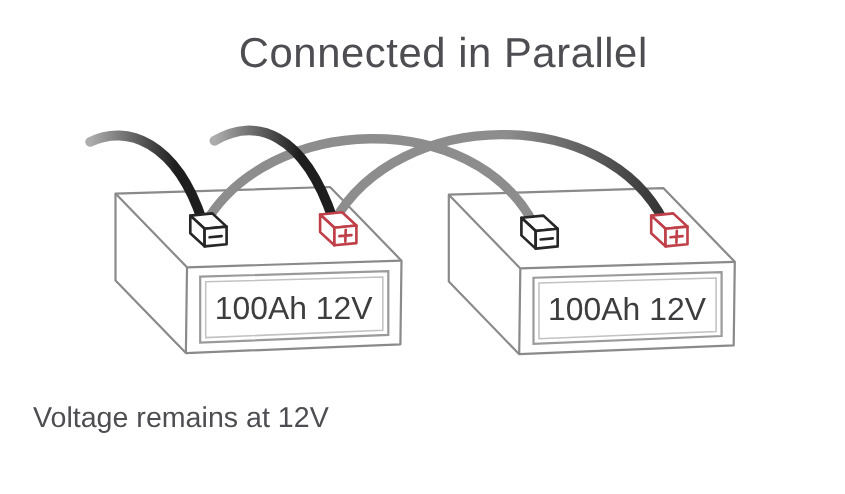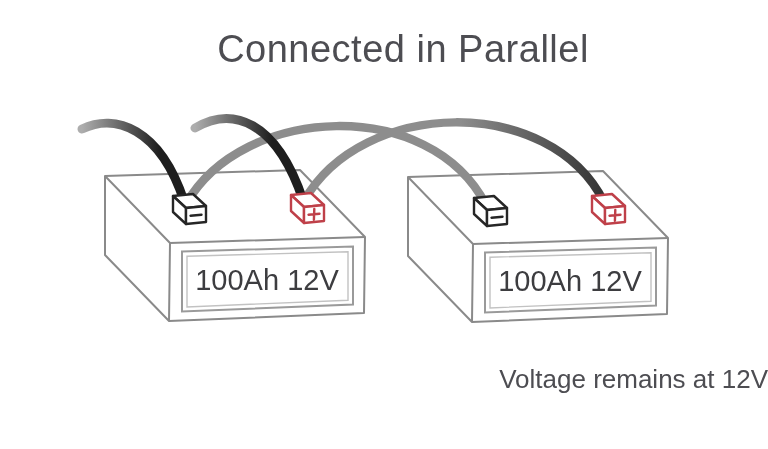--- a/index.html
+++ b/index.html
@@ -17,21 +17,21 @@
     font-size:38px;
     letter-spacing:0.5px;
     color:var(--text,#4d4d52);
   }
   .diagram{
     position:absolute;top:0;left:0;
   }
   .notes{
     position:absolute;top:365px;left:0;right:0;
     padding-left:30px;
-    text-align:right;
+    text-align:left;
     font-size:26px;
     line-height:29px;
     color:var(--text,#4d4d52);
   }
   
   .face{fill:#ffffff;stroke:var(--battery-outline,#8a8a8a);stroke-width:2;stroke-linejoin:round;}
   .edge{fill:none;stroke:var(--battery-outline,#8a8a8a);stroke-width:2;stroke-linejoin:round;}
   .label-outer{fill:#ffffff;stroke:var(--label-border-outer,#9a9a9a);stroke-width:2;stroke-linejoin:miter;}
   .label-inner{fill:none;stroke:var(--label-border-inner,#c2c2c2);stroke-width:1.4;}
   .bat-label{

